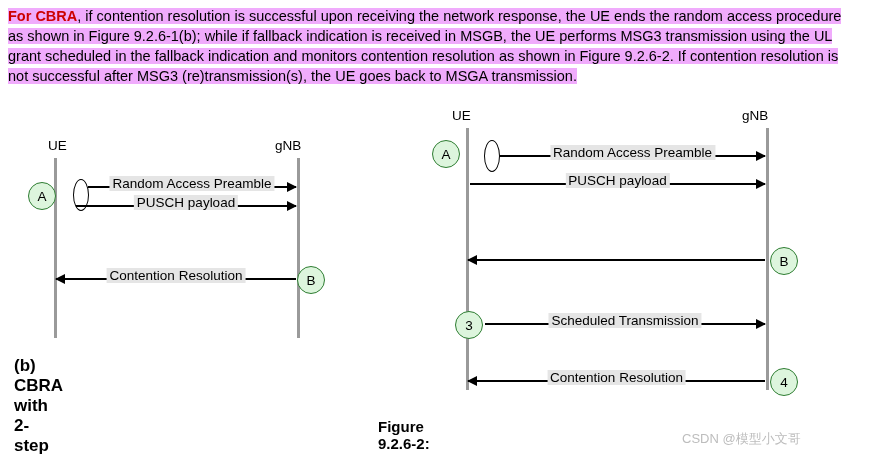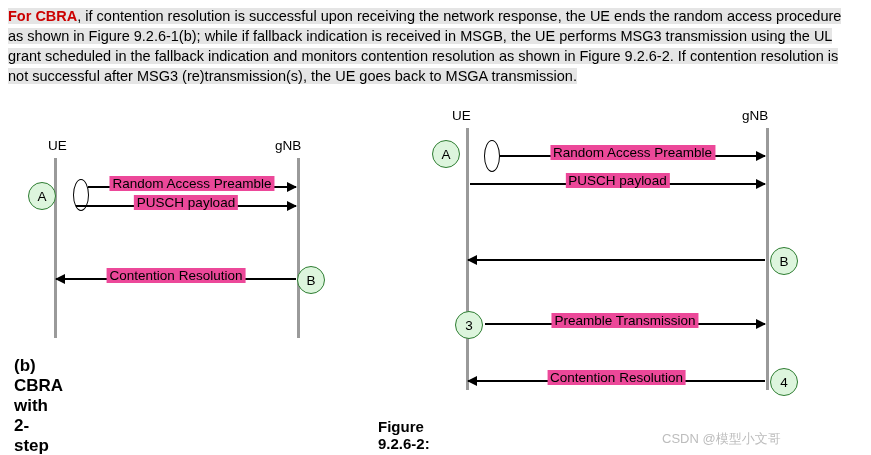--- a/index.html
+++ b/index.html
@@ -3,45 +3,45 @@
 <meta charset="utf-8">
 <style>
   html,body{margin:0;padding:0;background:#ffffff;}
   body{width:871px;height:455px;position:relative;font-family:"Liberation Sans",sans-serif;overflow:hidden;}
 
   
   #para{
     position:absolute; left:8px; top:6px; width:852px;
     font-size:14.5px; line-height:20px; color:#000;
   }
-  #para .hl{background:#e5e5e5;}
+  #para .hl{background:#f0abfc;}
   #para .red{color:#cc0000;font-weight:bold;}
 
   
   .diagram{position:absolute;}
   .lifeline{position:absolute;width:3px;background:#9a9a9a;}
   .lbl{position:absolute;font-size:13.5px;color:#000;white-space:nowrap;text-align:right;}
   .arrow-wrap{position:absolute;height:14px;}
   .arrow-line{position:absolute;top:6px;left:0;right:0;height:1.5px;background:#000;}
   .arrow-head-r{position:absolute;top:1.5px;right:-1px;width:0;height:0;
      border-top:5px solid transparent;border-bottom:5px solid transparent;border-left:10px solid #000;}
   .arrow-head-l{position:absolute;top:1.5px;left:-1px;width:0;height:0;
      border-top:5px solid transparent;border-bottom:5px solid transparent;border-right:10px solid #000;}
   .arrow-text{position:absolute;top:-4px;left:50%;transform:translateX(-50%);
-     background:#ec4899;padding:0 3px;font-size:13.5px;white-space:nowrap;color:#000;}
+     background:#e5e5e5;padding:0 3px;font-size:13.5px;white-space:nowrap;color:#000;}
   .bubble{position:absolute;width:26px;height:26px;border-radius:50%;
      border:1.5px solid #2e7d32;background:#ddf5dd;color:#000;font-size:13.5px;
      display:flex;align-items:center;justify-content:center;}
   .ellipse{position:absolute;width:14px;height:30px;border:1.5px solid #000;border-radius:50%;background:#fff;}
 
   .caption{position:absolute;font-weight:bold;color:#000;}
   #cap-b{font-size:17px;left:14px;top:356px;}
   #cap-926{font-size:15px;left:378px;top:418px;}
 
-  #watermark{position:absolute;left:662px;top:430px;font-size:13px;color:#bdbdbd;white-space:nowrap;}
+  #watermark{position:absolute;left:682px;top:430px;font-size:13px;color:#bdbdbd;white-space:nowrap;}
 </style>
 </head>
 <body>
 
 <div id="para"><span class="hl"><span class="red">For CBRA</span><span>, if contention resolution is successful upon receiving the network response, the UE ends the random access procedure as shown in Figure 9.2.6-1(b); while if fallback indication is received in MSGB, the UE performs MSG3 transmission using the UL grant scheduled in the fallback indication and monitors contention resolution as shown in Figure 9.2.6-2. If contention resolution is not successful after MSG3 (re)transmission(s), the UE goes back to MSGA transmission.</span></span></div>
 
 <div class="diagram" id="left-diagram">
 
   <div class="lbl" style="left:48px;top:138px;">UE</div>
   <div class="lbl" style="left:275px;top:138px;">gNB</div>
@@ -101,21 +101,21 @@
   <div class="arrow-wrap" style="left:468px;top:253px;width:297px;">
     <div class="arrow-line"></div>
       <div class="arrow-head-l"></div>
   </div>
   <div class="bubble" style="left:770px;top:247px;">B</div>
 
   <div class="bubble" style="left:455px;top:311px;">3</div>
   <div class="arrow-wrap" style="left:485px;top:317px;width:280px;">
     <div class="arrow-line"></div>
       <div class="arrow-head-r"></div>
-    <div class="arrow-text">Preamble Transmission</div>
+    <div class="arrow-text">Scheduled Transmission</div>
   </div>
 
   <div class="arrow-wrap" style="left:468px;top:374px;width:297px;">
     <div class="arrow-line"></div>
       <div class="arrow-head-l"></div>
     <div class="arrow-text">Contention Resolution</div>
   </div>
   <div class="bubble" style="left:770px;top:368px;">4</div>
 
   <div class="caption" id="cap-926">Figure 9.2.6-2: Fallback for CBRA with 2-step RA type</div>

